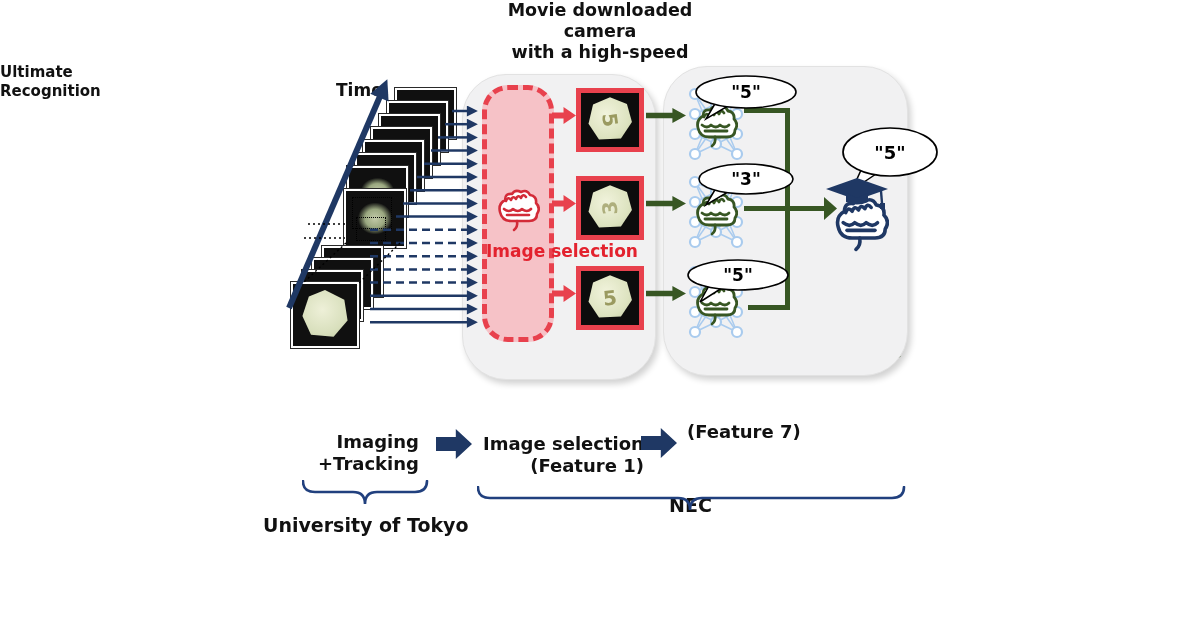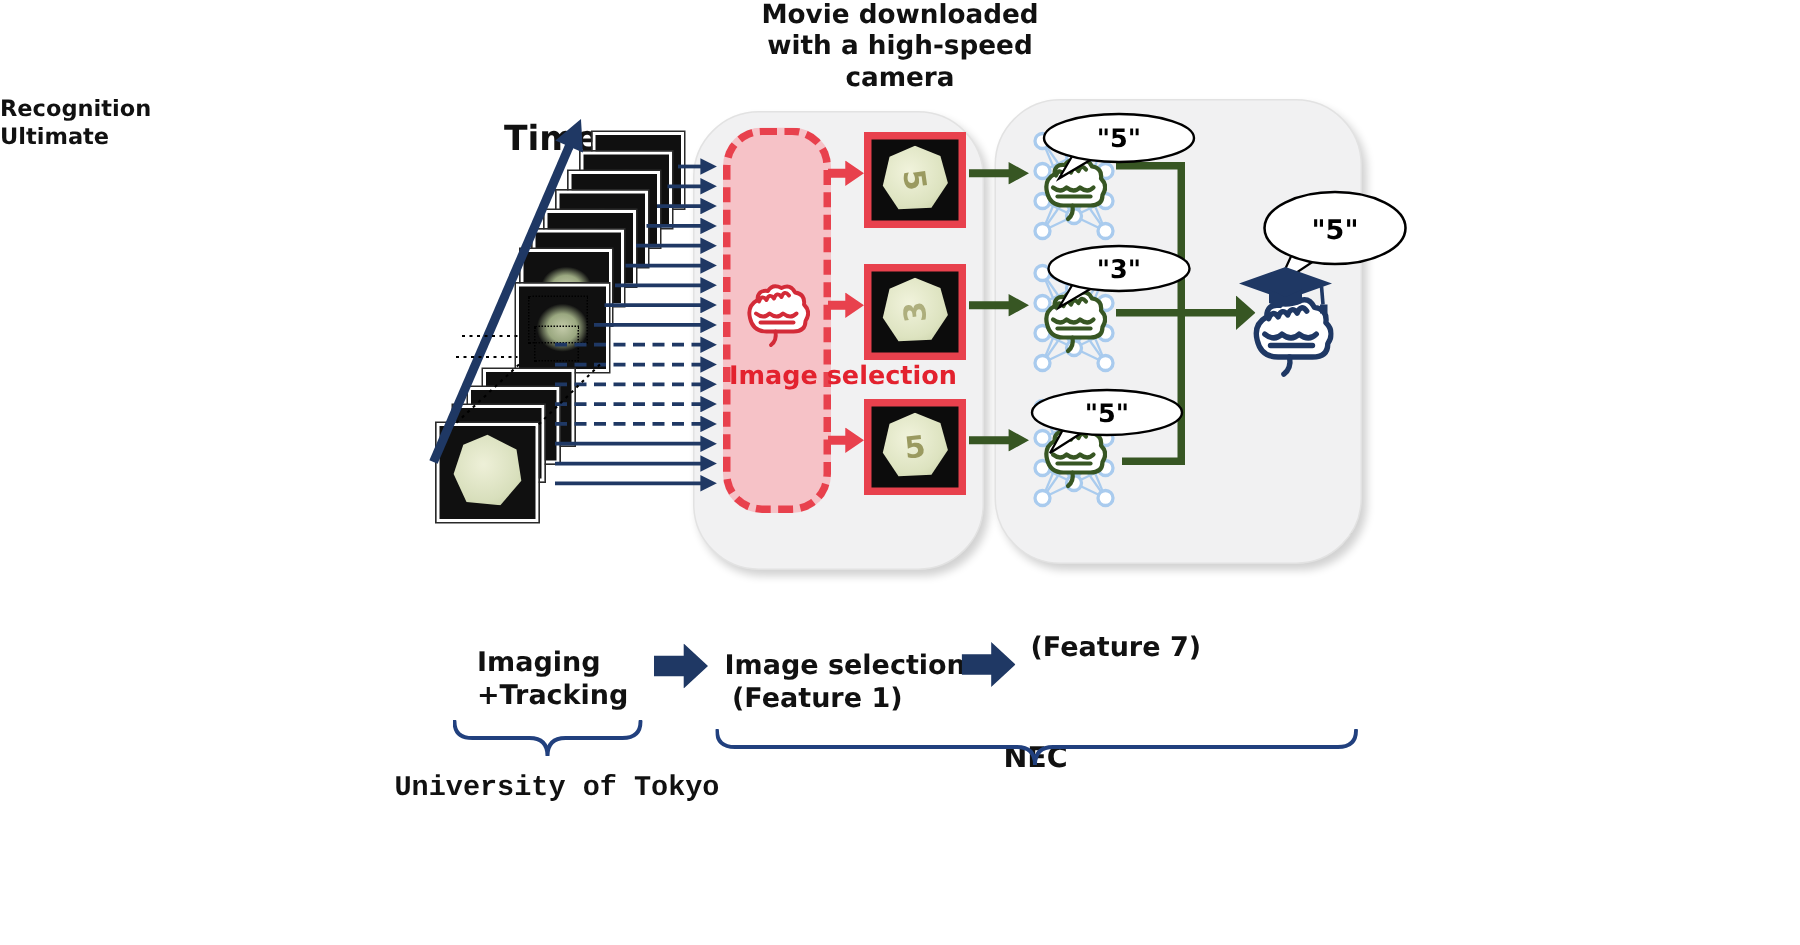--- a/index.html
+++ b/index.html
@@ -63,30 +63,30 @@
   .ghead{position:absolute;width:13px;height:23px;background:var(--green);z-index:2;
     clip-path:polygon(0 0,100% 50%,0 100%);}
   
   .netsvg{position:absolute;z-index:5;}
   .brainsvg{position:absolute;z-index:6;}
   .bubble{position:absolute;z-index:8;}
   .bubble text{font-family:"DejaVu Sans","Liberation Sans",sans-serif;font-weight:bold;font-size:17px;fill:#000;}
   .bubble.final text{font-size:18px;}
   
   .lbl{position:absolute;font-weight:bold;white-space:nowrap;}
-  #time-label{left:336px;top:80px;font-size:23px;}
+  #time-label{left:336px;top:80px;font-size:17px;}
   #movie-caption{left:294px;top:356px;font-size:17.5px;line-height:21px;font-weight:bold;text-align:center;}
   #awareness-label{left:679px;top:342px;font-size:17px;color:var(--green);}
   #final-label{left:826px;top:248px;font-size:15px;line-height:19px;font-weight:bold;z-index:7;}
-  .step{position:absolute;font-size:18px;line-height:22px;font-weight:bold;white-space:nowrap;z-index:6;}
+  .step{position:absolute;font-size:18px;line-height:22px;font-weight:bold;white-space:nowrap;z-index:6;text-align:right;}
   #step-1{left:318px;top:431px;}
   #step-2{left:483px;top:433px;}
   #step-3{left:678px;top:421px;}
   .org{position:absolute;font-size:19px;font-weight:bold;white-space:nowrap;}
-  #org-1{left:263px;top:514px;font-family:Liberation Mono, monospace;}
+  #org-1{left:263px;top:514px;}
   #org-2{left:669px;top:494px;}
   .bracesvg{position:absolute;z-index:5;}
   #overlay-svg{position:absolute;left:0;top:0;width:1200px;height:630px;z-index:4;pointer-events:none;}
 </style>
 </head>
 <body>
 
 <div class="abs container" id="container-select"></div>
 <div class="abs container" id="container-recog"></div>
 
@@ -178,22 +178,22 @@
     <path fill="none" d="M10,13 q2,-5 5,-1 q2,-5 5,-1 q2,-5 5,-1 q2,-5 5,-1"></path>
     <path fill="none" d="M8,21 q5,4 9,0 q5,4 9,0 q5,4 9,0"></path>
     <path fill="none" d="M11,27 h22"></path>
     <path fill="none" d="M21,33 q1,6 -3,9"></path>
   </g>
 </svg>
 <div class="lbl" id="selection-label">Image selection</div>
 
 <div id="movie-caption">
   <div>Movie downloaded</div>
+  <div>camera</div>
   <div>with a high-speed</div>
-  <div>camera</div>
 </div>
 
 <div class="dice" style="left:576px;top:88px;">
   <div class="face">
       <span class="num" style="transform:rotate(82deg);">5</span>
     </div>
 </div>
 <div class="dice" style="left:576px;top:176px;">
   <div class="face">
       <span class="num" style="transform:rotate(-95deg);opacity:.75;">3</span>
@@ -402,22 +402,22 @@
   </g>
 </svg>
 <svg class="brainsvg" style="left:824px;top:177px;z-index:8;" width="66" height="34" viewBox="0 0 66 34">
   <path d="M33,1 L64,12 L33,23 L2,12 Z" fill="#1f3864"></path>
   <path d="M22,16 L22,25 Q33,30 44,25 L44,16 L33,21 Z" fill="#1f3864"></path>
   <line x1="57" y1="14" x2="58" y2="26" stroke="#1f3864" stroke-width="2.4"></line>
   <rect x="56" y="26" width="5" height="6" fill="#1f3864"></rect>
 </svg>
 
 <div id="final-label">
+  <div>Ultimate</div>
   <div>Recognition</div>
-  <div>Ultimate</div>
 </div>
 
 <div class="lbl" id="awareness-label">Lightweight awareness</div>
 
 <div class="step" id="step-1">
   <div>Imaging</div>
   <div>+Tracking</div>
 </div>
 <div class="barrow" style="left:436px;top:429px;"></div>
 <div class="step" id="step-2">

